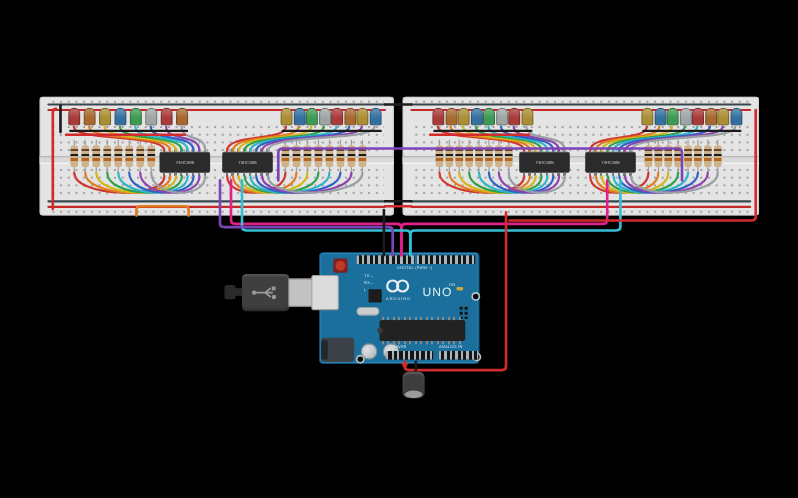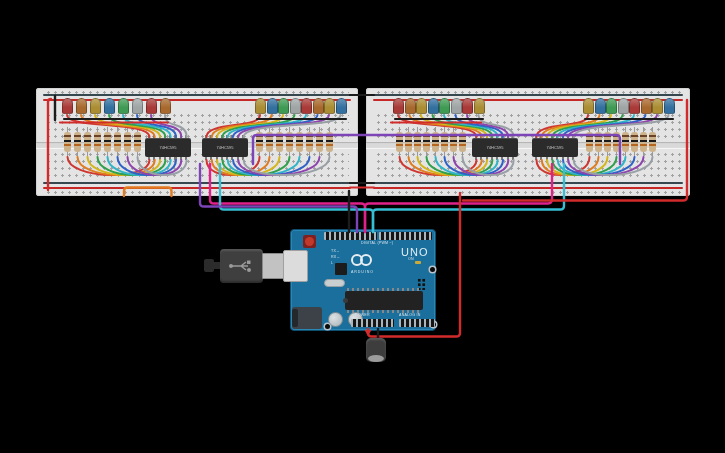--- a/index.html
+++ b/index.html
@@ -171,21 +171,21 @@
     <div class="hdr" style="left:33px;top:2px;width:53px;"></div>
     <div class="hdr" style="left:88px;top:2px;width:53px;"></div>
     <div class="tinytext" style="left:70px;top:10.5px;">DIGITAL (PWM ~)</div>
     <div class="tinytext" style="left:40px;top:19px;">TX→</div>
     <div class="tinytext" style="left:40px;top:25px;">RX←</div>
     <div class="tinytext" style="left:40px;top:31px;">L</div>
     <div class="logo" style="left:60px;top:24px;">
         <span class="c1"></span>
         <span class="c2"></span>
       </div>
-    <div class="uno" style="left:93px;top:16px;margin-left:17px;">UNO</div>
+    <div class="uno" style="left:93px;top:30px;">UNO</div>
     <div class="tinytext" style="left:60px;top:40px;letter-spacing:2px;">ARDUINO</div>
     <div class="tinytext" style="left:117px;top:27px;">ON</div>
     <div class="smd" style="left:124px;top:31px;"></div>
     <div class="vreg" style="left:44px;top:33px;"></div>
     <div class="icsp" style="left:126px;top:48px;"></div>
     <div class="osc" style="left:33px;top:49px;"></div>
     <div class="mcu" style="left:54px;top:61px;">
         <span class="notch"></span>
       </div>
     <div class="barrel" style="left:1px;top:77px;"></div>

